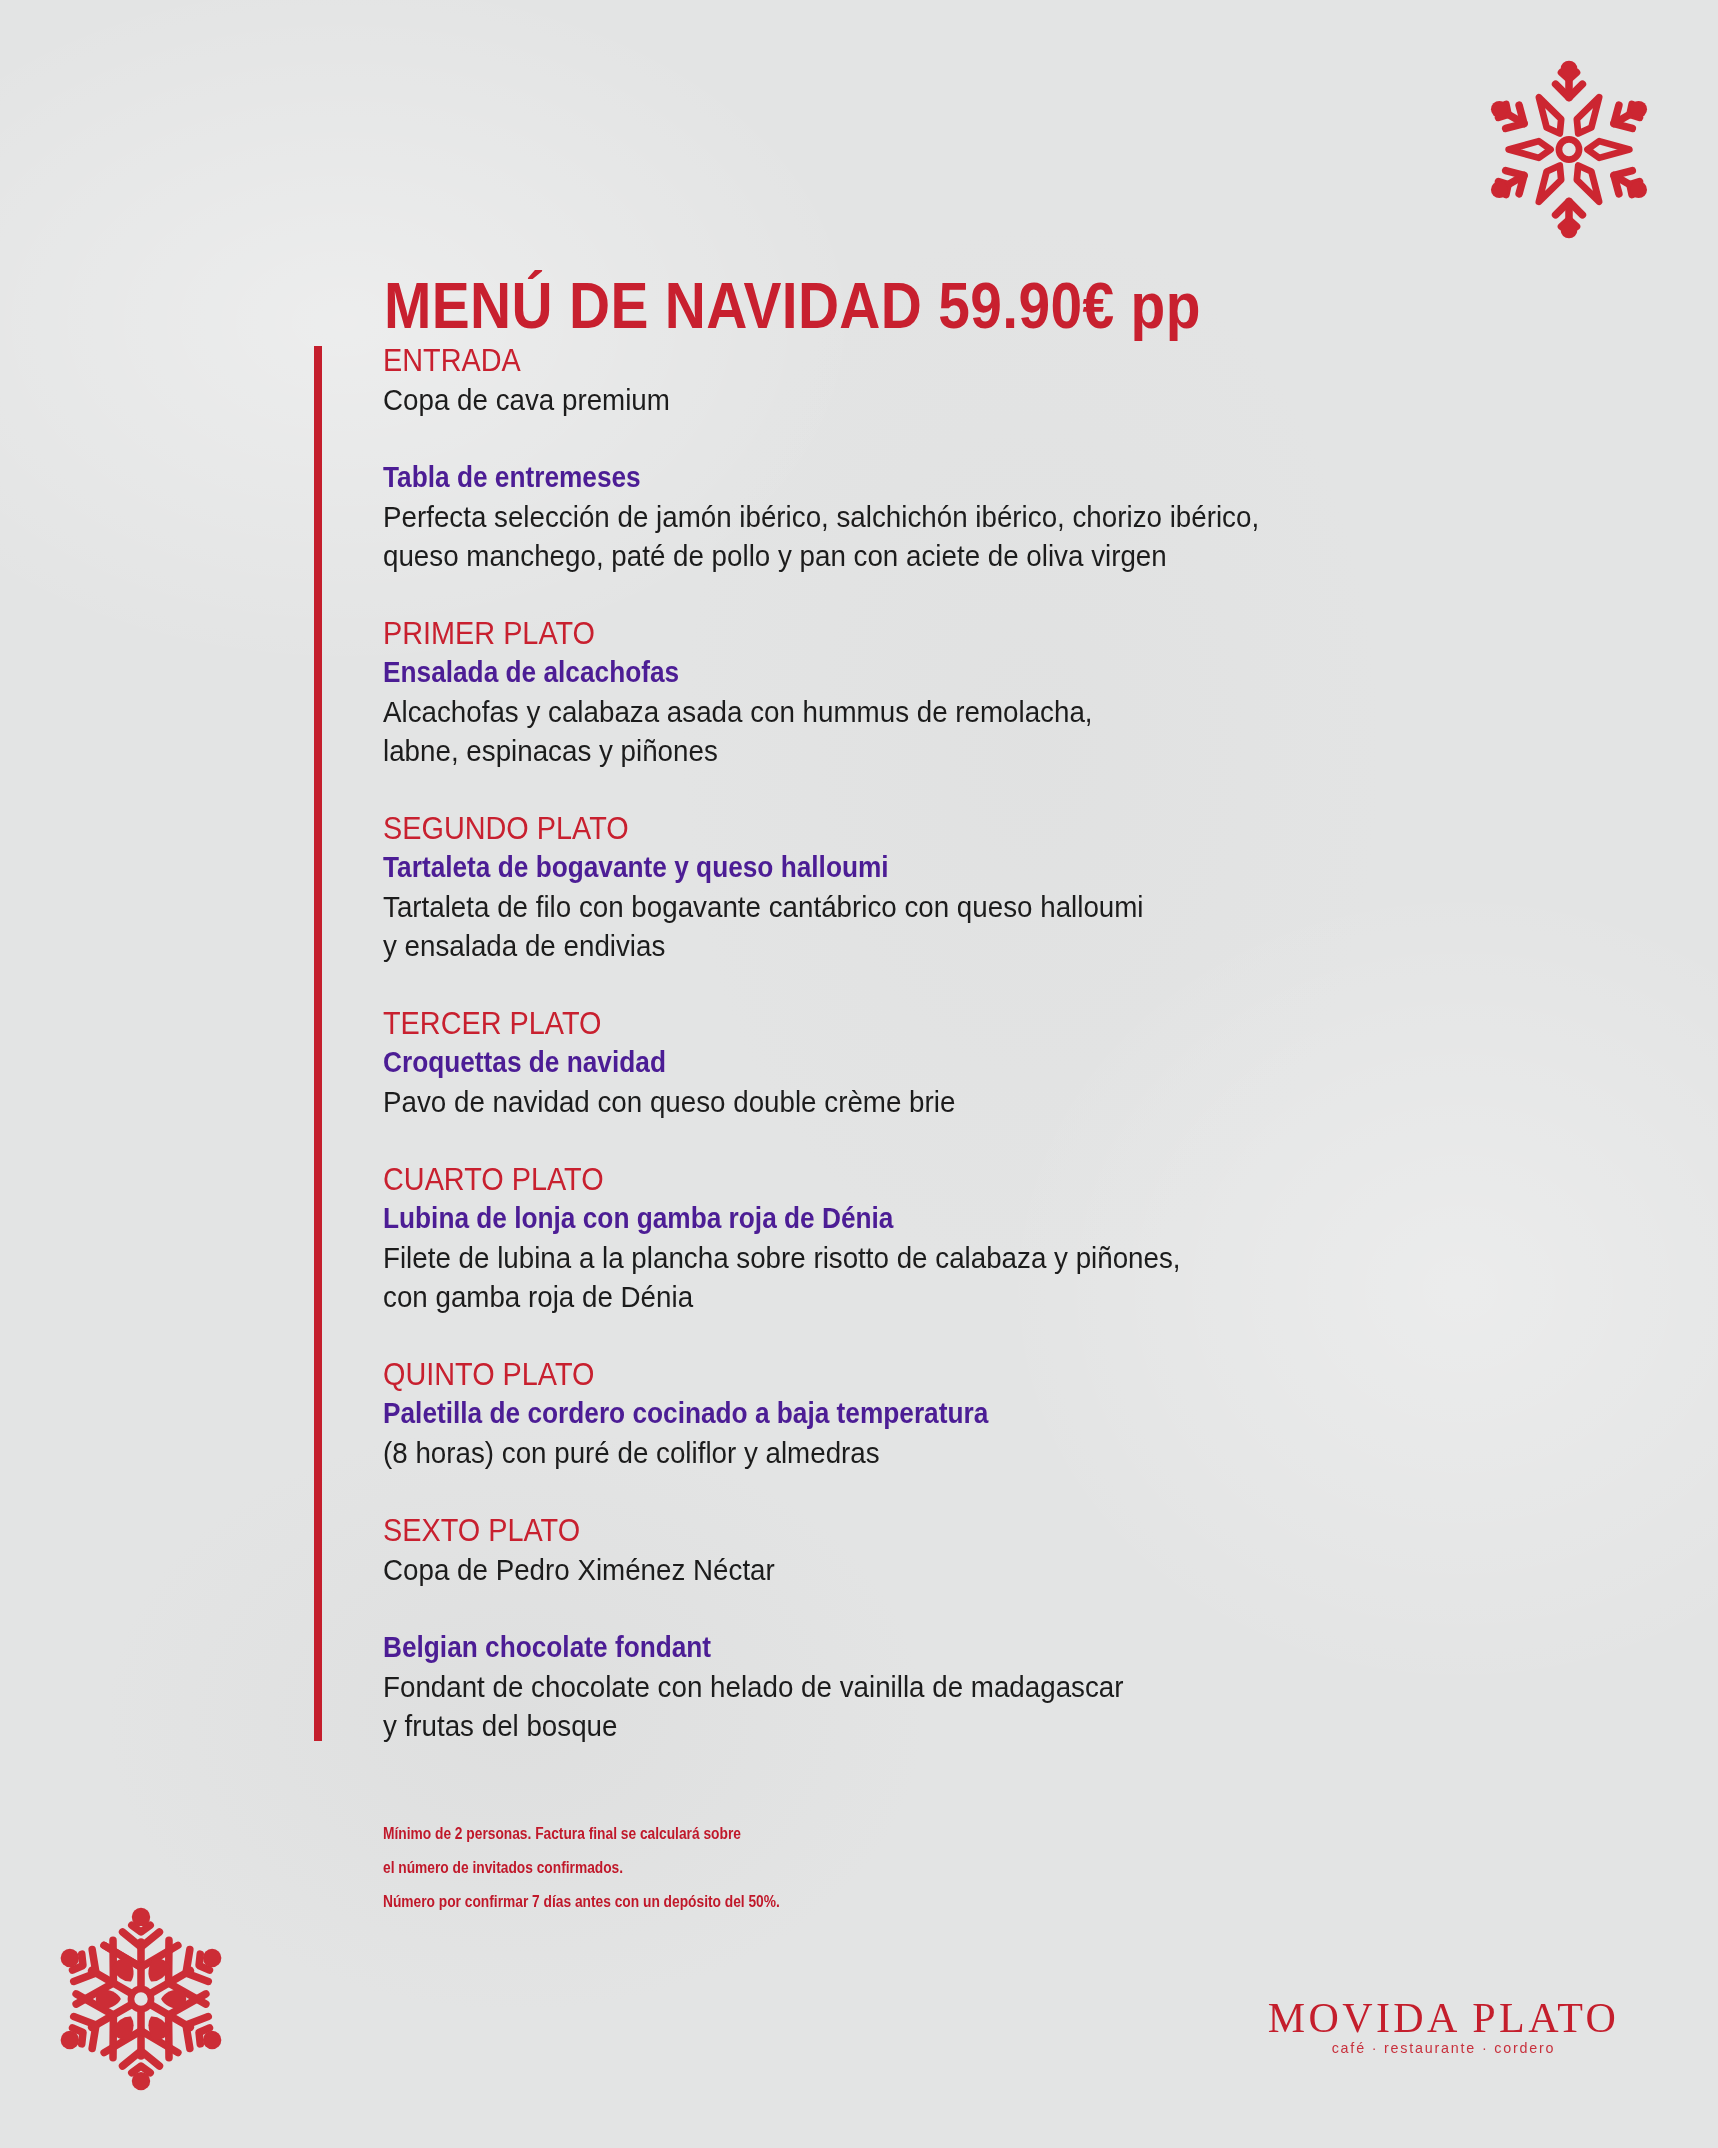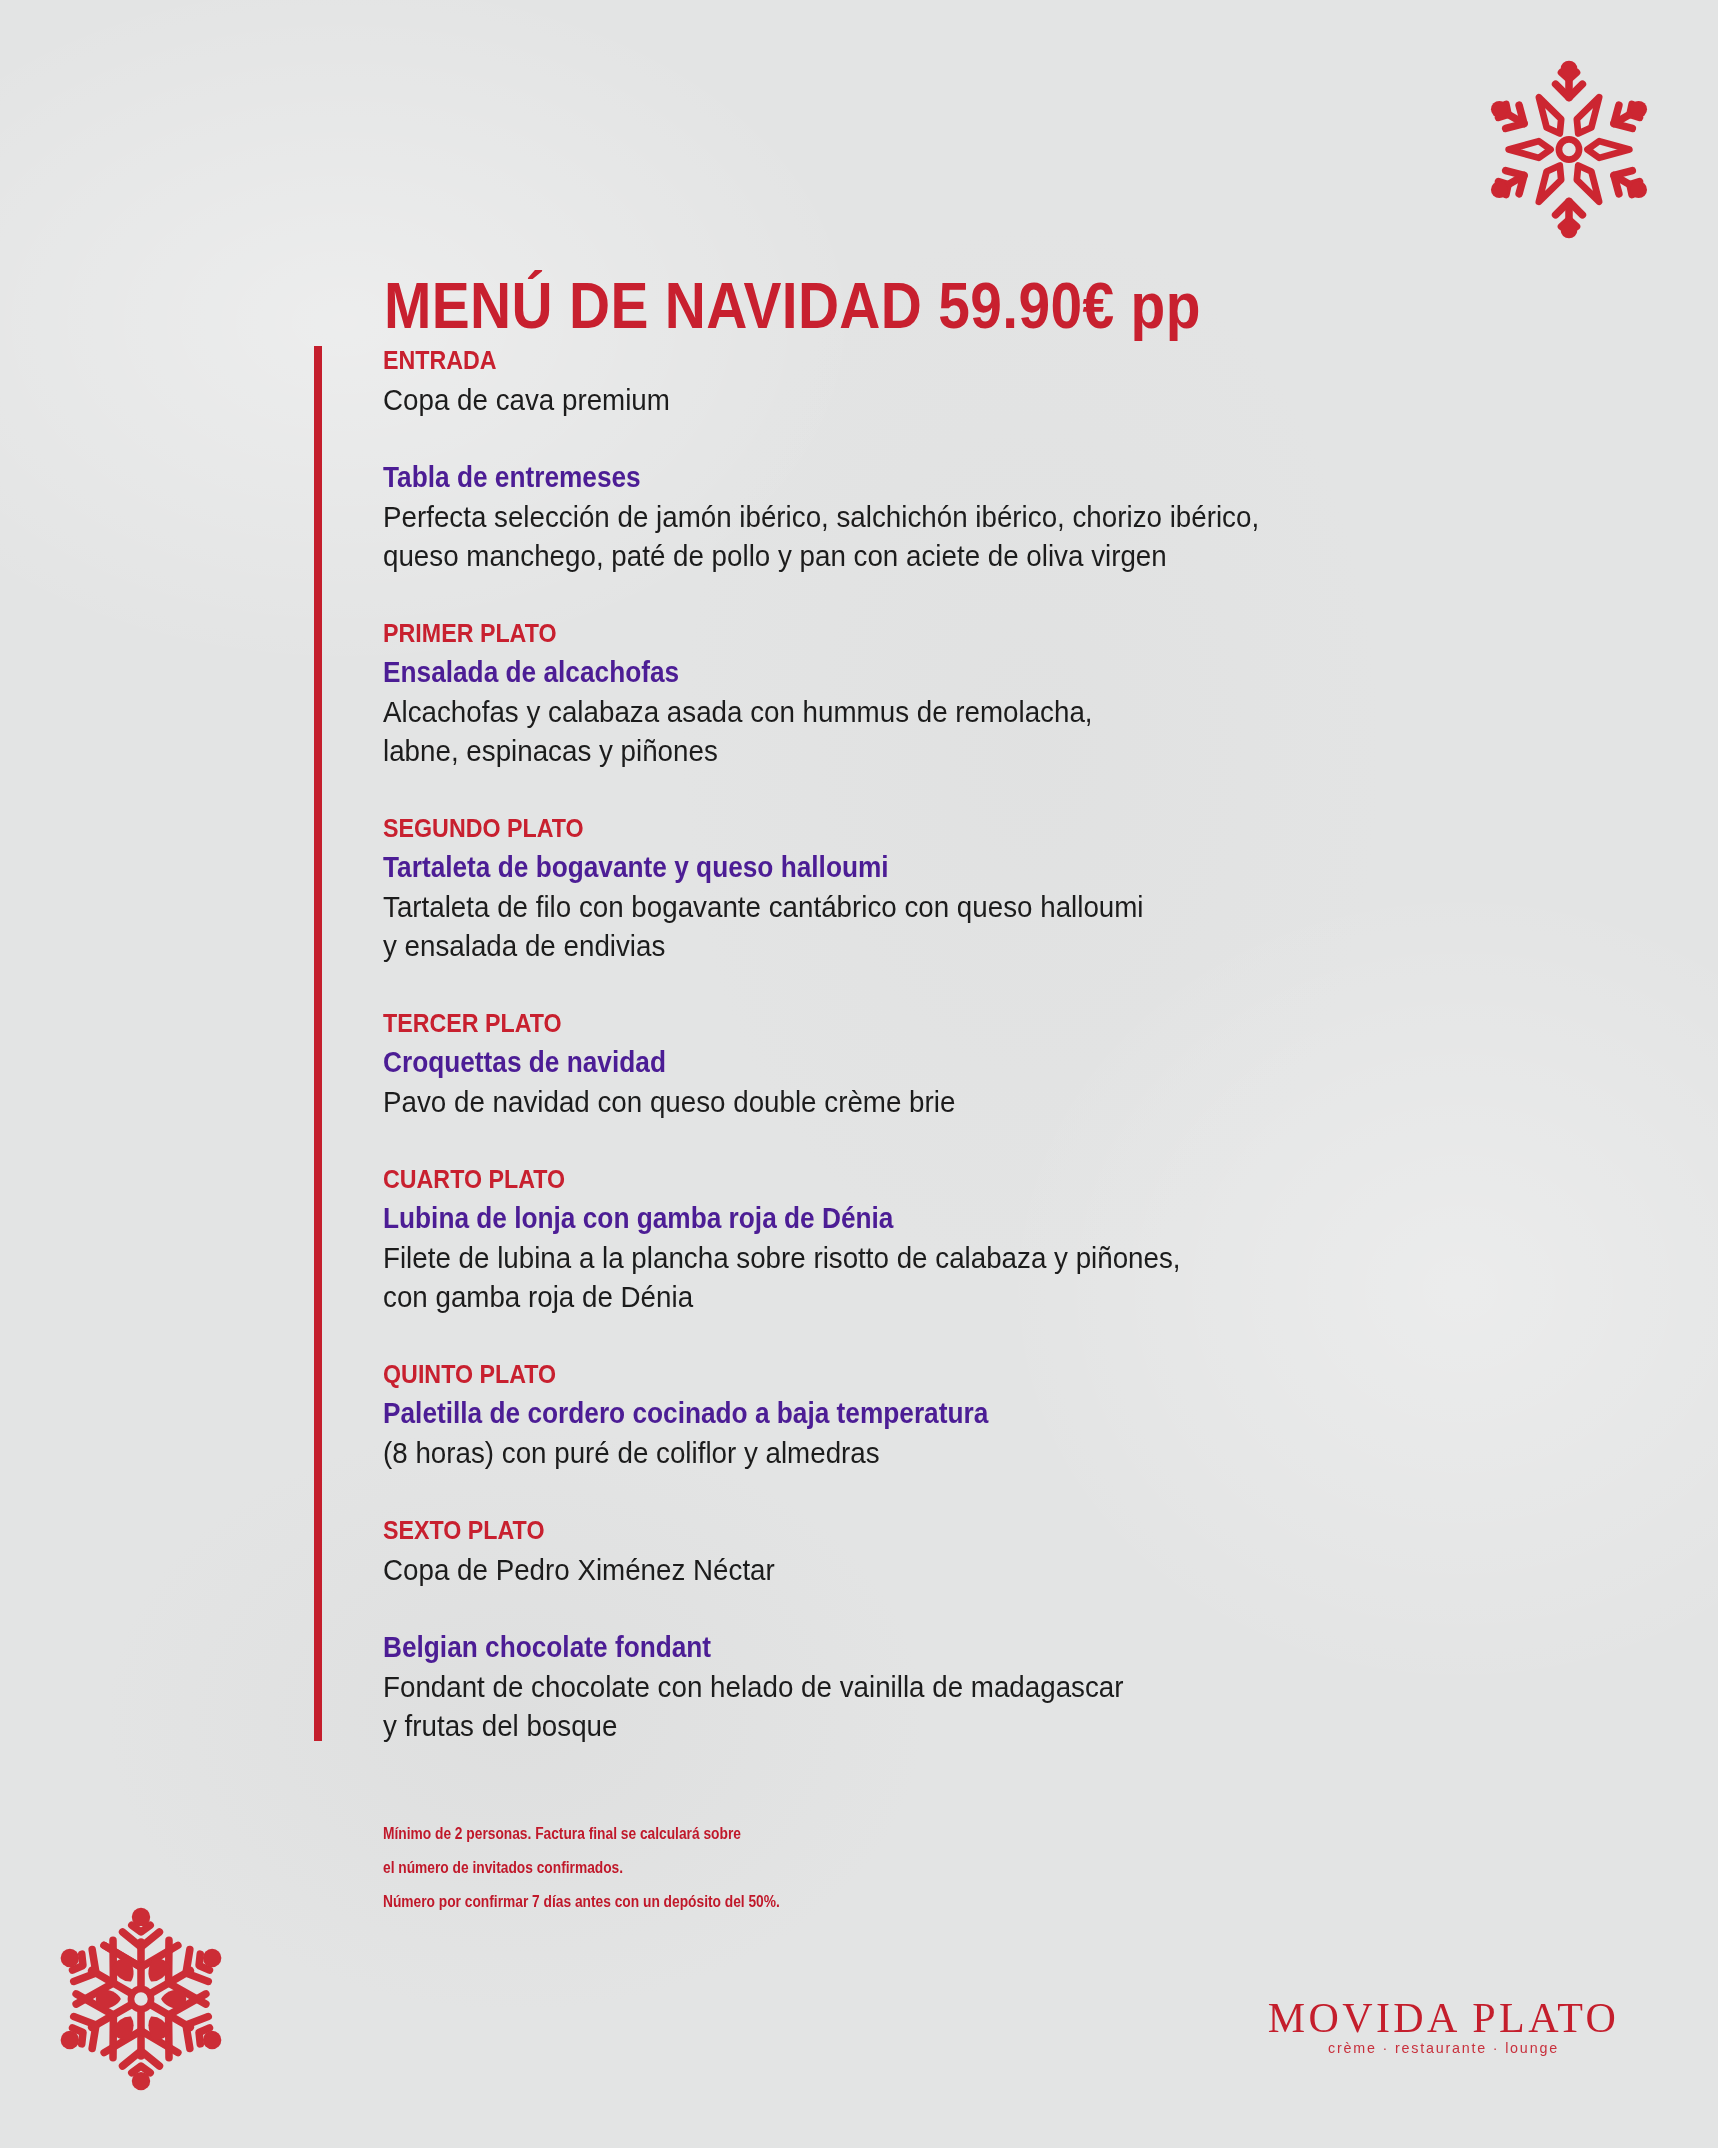--- a/index.html
+++ b/index.html
@@ -25,21 +25,21 @@
     background:#c41e2c;
   }
   .menu {
     position:absolute; left:383px; top:341px; width:1175px;
   }
   .row {
     height:39px; line-height:39px; white-space:nowrap;
   }
   .row span { display:inline-block; transform-origin:left center; }
   .sec {
-    color:#c8202f; font-weight:bold; font-size:25px;
+    color:#c8202f; font-weight:normal; font-size:31px;
   }
   .sec span { transform:scaleX(0.93); }
   .dish {
     color:#4c1d95; font-weight:bold; font-size:29px;
   }
   .dish span { transform:scaleX(0.905); }
   .desc {
     color:#1c1c1c; font-weight:normal; font-size:30px;
   }
   .desc span { transform:scaleX(0.925); }
@@ -200,15 +200,15 @@
     <circle cx="0" cy="98" r="11"></circle>
     <circle cx="84.9" cy="-49" r="11"></circle>
     <circle cx="-84.9" cy="-49" r="11"></circle>
     <circle cx="84.9" cy="49" r="11"></circle>
     <circle cx="-84.9" cy="49" r="11"></circle>
   </g>
 </svg>
 
 <div class="logo">
   <div class="logo-name">MOVIDA PLATO</div>
-  <div class="logo-sub">crème · restaurante · lounge</div>
+  <div class="logo-sub">café · restaurante · cordero</div>
 </div>
 
 
 </body></html>

